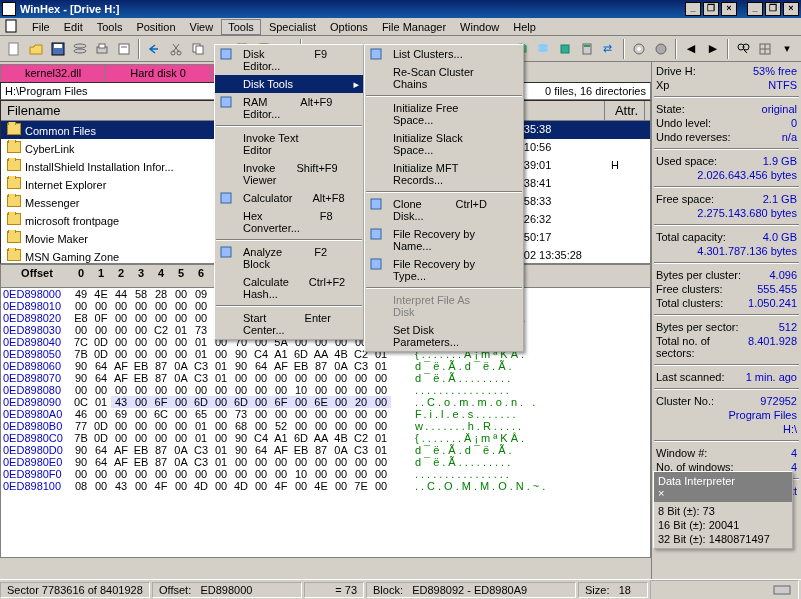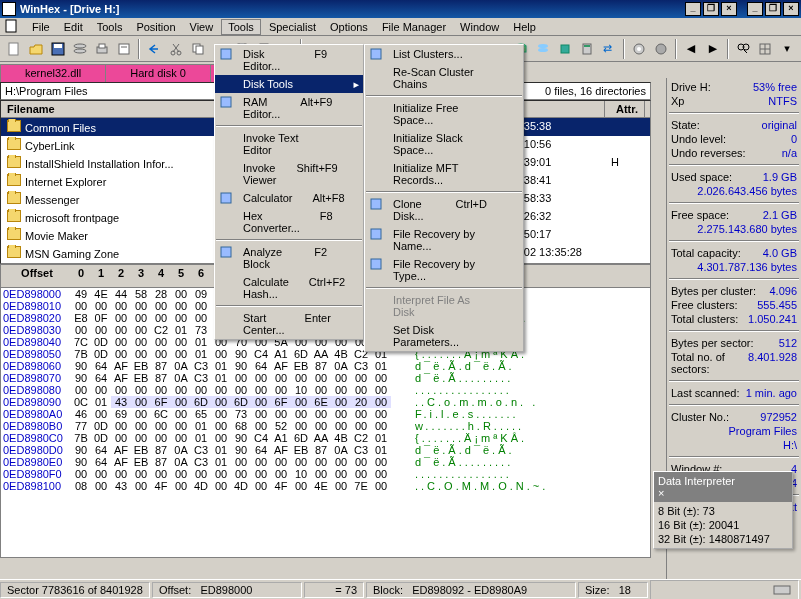--- a/index.html
+++ b/index.html
@@ -18,35 +18,35 @@
 .dropdown .di { padding:3px 36px 3px 28px; display:flex; justify-content:space-between; gap:20px; cursor:default; position:relative; }
 .dropdown .di.hl { background:#08246b; color:#fff; }
 .dropdown .di.dim { color:#808080; }
 .dropdown .dsep { border-top:1px solid #808080; border-bottom:1px solid #fff; margin:2px 1px; }
 .dropdown .dicon { position:absolute; left:4px; top:2px; width:16px; height:16px; }
 .tabs { display:flex; height:20px; background:#d4d0c8; padding-top:2px; }
 .tab { padding:2px 24px; border:1px solid #808080; border-bottom:none; background:#ec4899; margin-right:-1px; cursor:pointer; }
 .path { background:#fff; border:1px inset #808080; padding:2px 4px; height:18px; }
 .flist { background:#fff; border:1px inset #808080; }
 .flisthead { display:flex; background:#d4d0c8; border-bottom:1px solid #808080; }
-.flisthead .col { padding:2px 6px; border-right:1px solid #808080; font-size:11px;font-weight:bold; }
+.flisthead .col { padding:2px 6px; border-right:1px solid #808080; font-size:13px; }
 .flrow { display:flex; padding:1px 0; }
 .flrow.sel { background:#08246b; color:#fff; }
 .flrow .cell { padding:1px 6px; white-space:nowrap; overflow:hidden; }
 .foldericon { width:14px; height:12px; display:inline-block; background:#f5d76e; border:1px solid #b8860b; margin-right:4px; position:relative; }
 .foldericon::before { content:''; position:absolute; top:-3px; left:0; width:6px; height:3px; background:#f5d76e; border:1px solid #b8860b; border-bottom:none; }
 .hexpane { background:#fff; border:1px solid #808080; font-family:'Courier New',monospace; font-size:11px; }
 .hexhead { display:flex; background:#d4d0c8; border-bottom:1px solid #808080; padding:2px; }
 .hexhead .hh { text-align:center;font-weight:bold; }
 .hexrow { display:flex; padding:0 2px; }
 .hexrow .off { color:#0000c8; width:68px; }
 .hexrow .byte { width:20px; text-align:center; color:#000; }
 .hexrow .byte.hl { background:#e0e0ff; }
 .hexrow .asc { color:#008000; margin-left:24px; letter-spacing:3px; }
-.sidepanel { position:absolute; right:0; top:78px; width:135px; height:520px; background:#d4d0c8; border-left:1px solid #808080; padding:2px; font-size:11px; }
+.sidepanel { position:absolute; right:0; top:62px; width:150px; height:520px; background:#d4d0c8; border-left:1px solid #808080; padding:2px; font-size:11px; }
 .sidepanel .row { display:flex; justify-content:space-between; padding:1px 2px; }
 .sidepanel .row .v { color:#0000c8; }
 .sidepanel .sep { border-top:1px solid #808080; border-bottom:1px solid #fff; margin:4px 0; }
 .statusbar { position:absolute; bottom:0; left:0; right:0; height:20px; background:#d4d0c8; border-top:1px solid #fff; display:flex; align-items:center; }
 .statusbar .sbcell { border:1px inset #fff; padding:1px 6px; margin-right:2px; }
 .interp { position:absolute; right:8px; bottom:50px; width:140px; background:#d4d0c8; border:1px outset #fff; box-shadow:2px 2px 3px rgba(0,0,0,.3); z-index:5; }
 .interp .ititle { background:#808080; color:#fff; padding:3px 4px; display:flex; justify-content:flex-end; font-size:10px;flex-direction:column; }
 .interp .ibody { padding:2px 4px; }
 .interp .irow { display:flex; justify-content:space-between; padding:1px 0; font-size:10px; }
 .accessbar { display:flex; align-items:center; gap:4px; padding:2px; background:#d4d0c8; border-bottom:1px solid #808080; }

